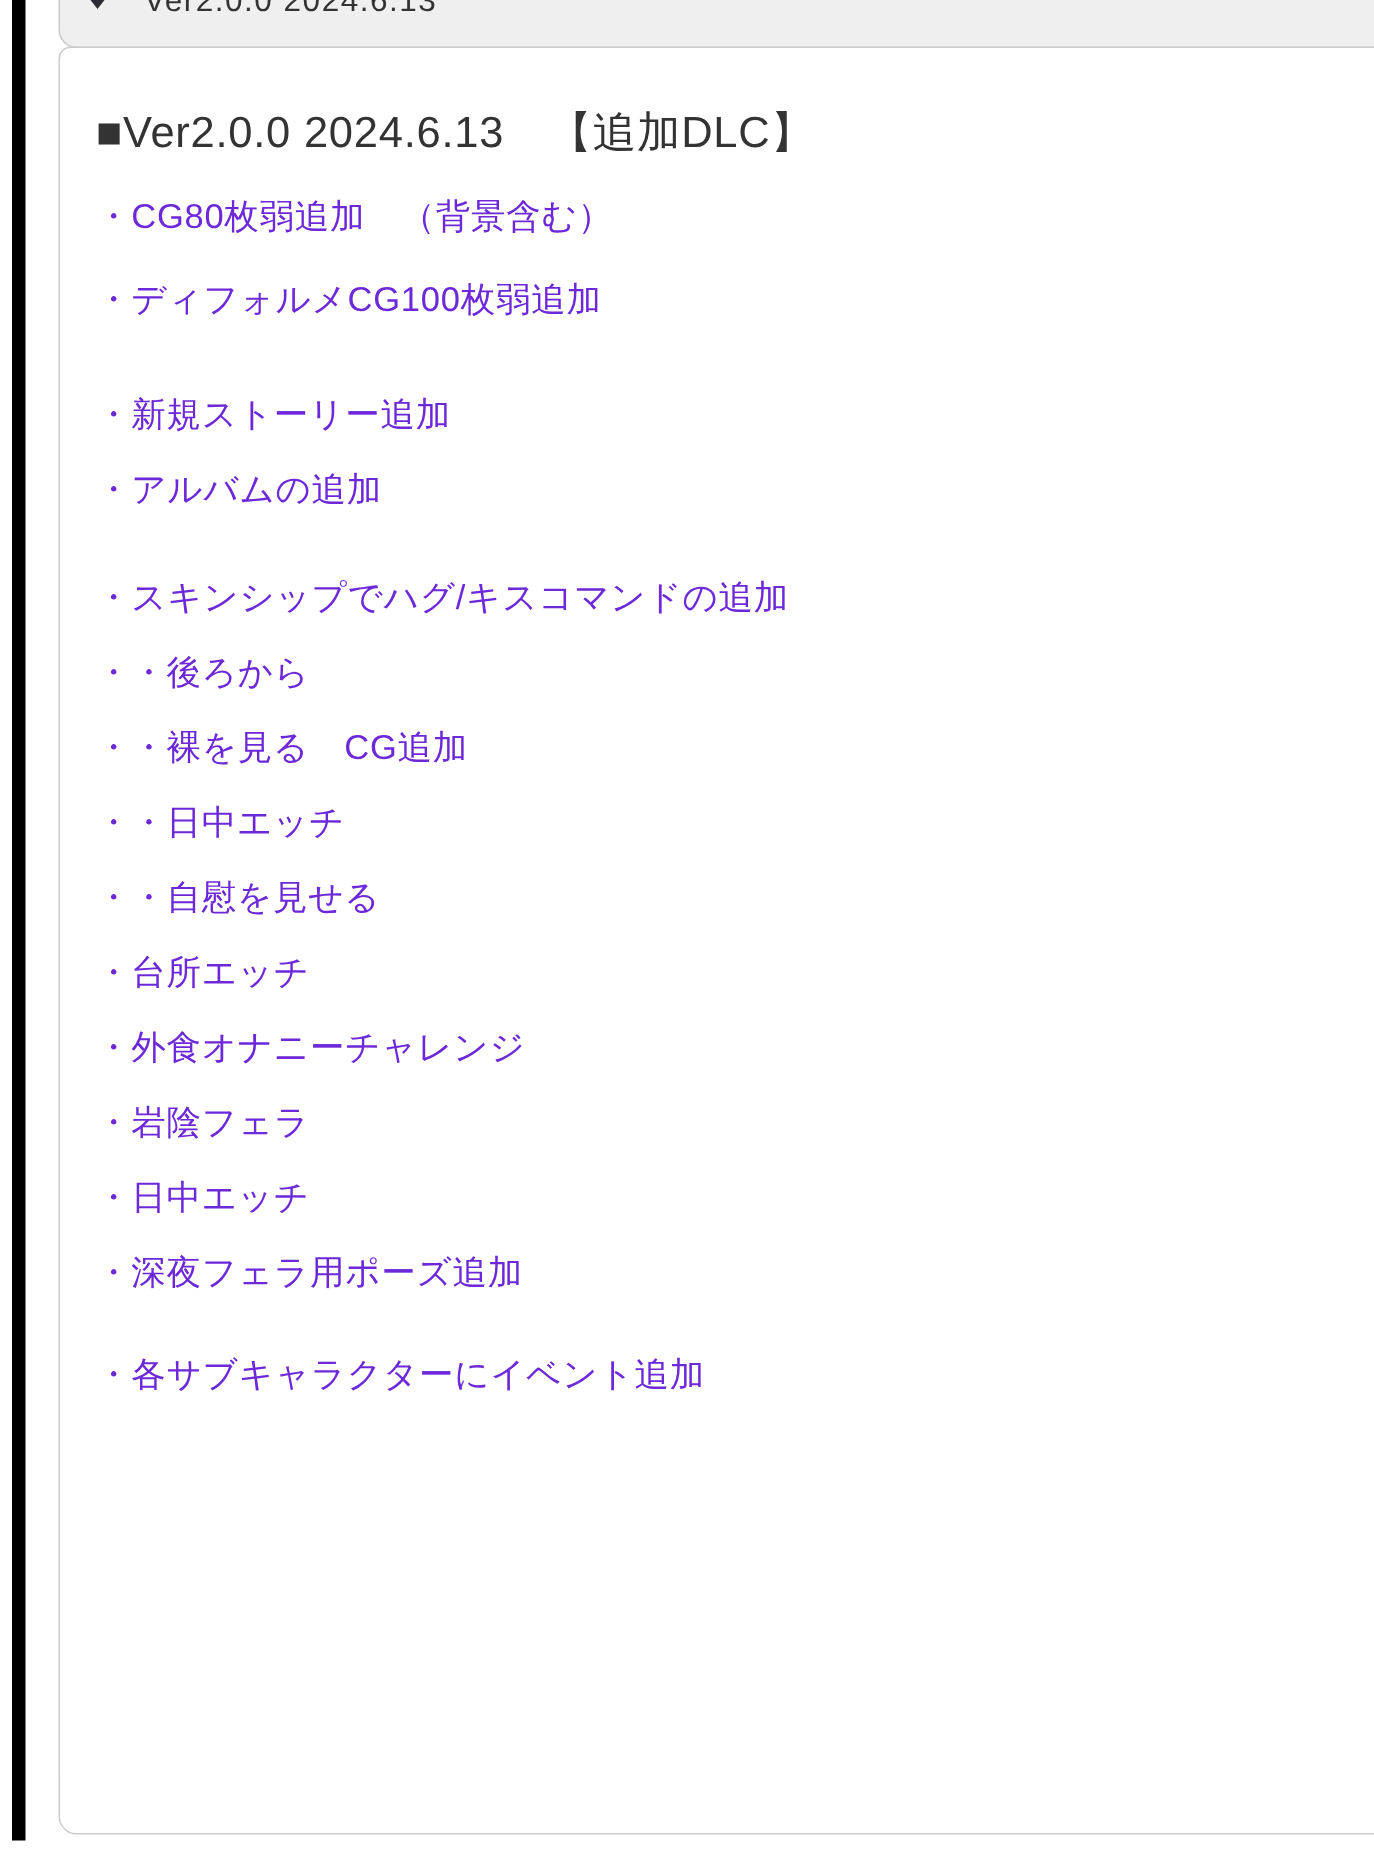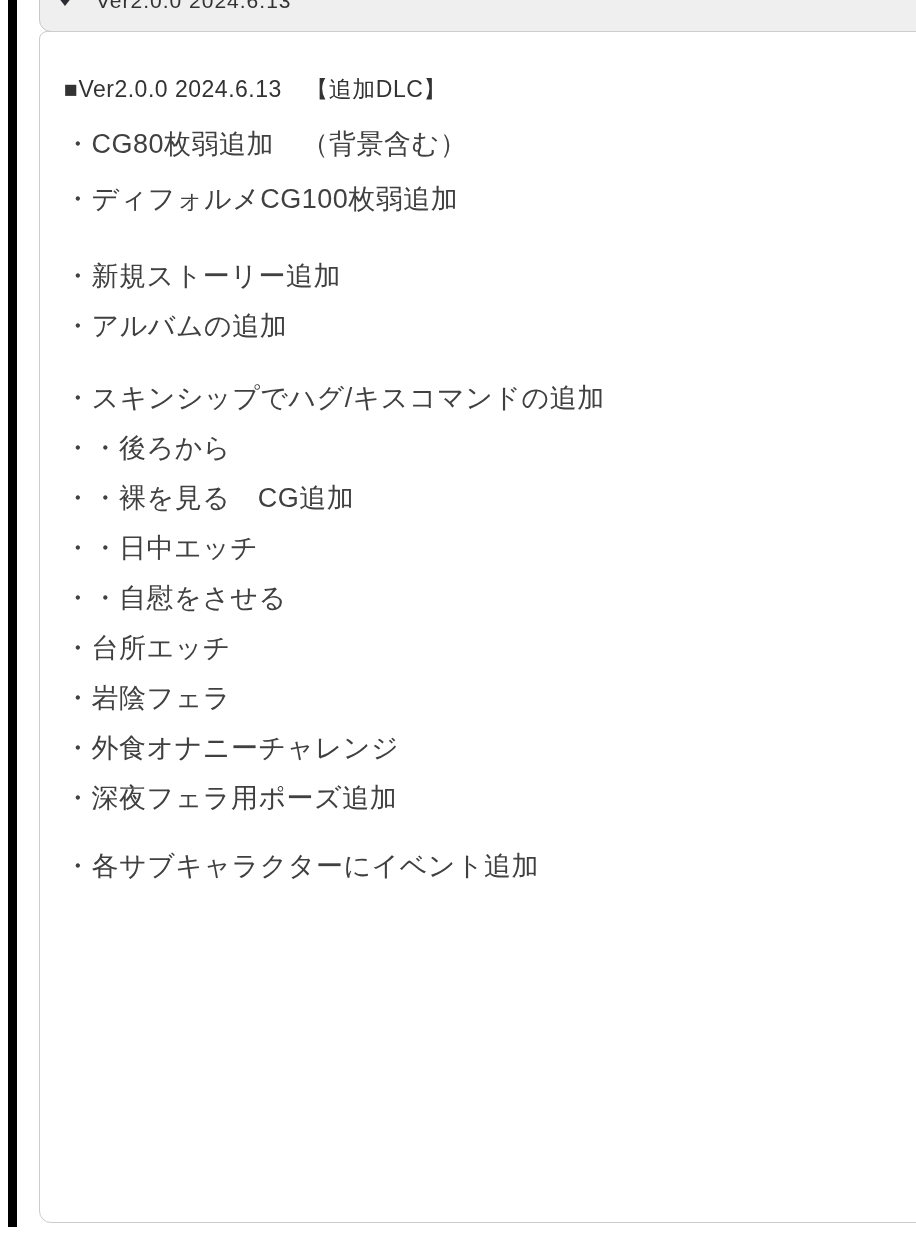--- a/index.html
+++ b/index.html
@@ -45,30 +45,30 @@
     position:absolute;left:39px;right:-24px;top:31px;height:1192px;
     background:#ffffff;
     border:1px solid #cccccc;
     border-radius:8px 8px 12px 12px;
     box-sizing:border-box;
     padding:30px 40px 0 24px;
     overflow:hidden;
   }
   .heading{
     height:55px;line-height:55px;
-    font-size:23px;
+    font-size:29px;
     letter-spacing:0.5px;
     color:#333333;
     white-space:nowrap;
   }
   .item{
     height:50px;line-height:50px;
-    font-size:27px;
+    font-size:23px;
     letter-spacing:0.5px;
-    color:#404040;
+    color:#6d28d9;
     white-space:nowrap;
   }
   .item.tall{height:55px;line-height:55px;}
   .sp-24{height:24px;}
   .sp-22{height:22px;}
   .sp-18{height:18px;}
 </style>
 </head>
 <body>
 
@@ -85,20 +85,21 @@
   <div class="item tall">・CG80枚弱追加　（背景含む）</div>
   <div class="item tall">・ディフォルメCG100枚弱追加</div>
   <div class="sp-24"></div>
   <div class="item">・新規ストーリー追加</div>
   <div class="item">・アルバムの追加</div>
   <div class="sp-22"></div>
   <div class="item">・スキンシップでハグ/キスコマンドの追加</div>
   <div class="item">・・後ろから</div>
   <div class="item">・・裸を見る　CG追加</div>
   <div class="item">・・日中エッチ</div>
-  <div class="item">・・自慰をさせる</div>
+  <div class="item">・・自慰を見せる</div>
   <div class="item">・台所エッチ</div>
+  <div class="item">・外食オナニーチャレンジ</div>
   <div class="item">・岩陰フェラ</div>
-  <div class="item">・外食オナニーチャレンジ</div>
+  <div class="item">・日中エッチ</div>
   <div class="item">・深夜フェラ用ポーズ追加</div>
   <div class="sp-18"></div>
   <div class="item">・各サブキャラクターにイベント追加</div>
 </section>
 
 </body></html>

